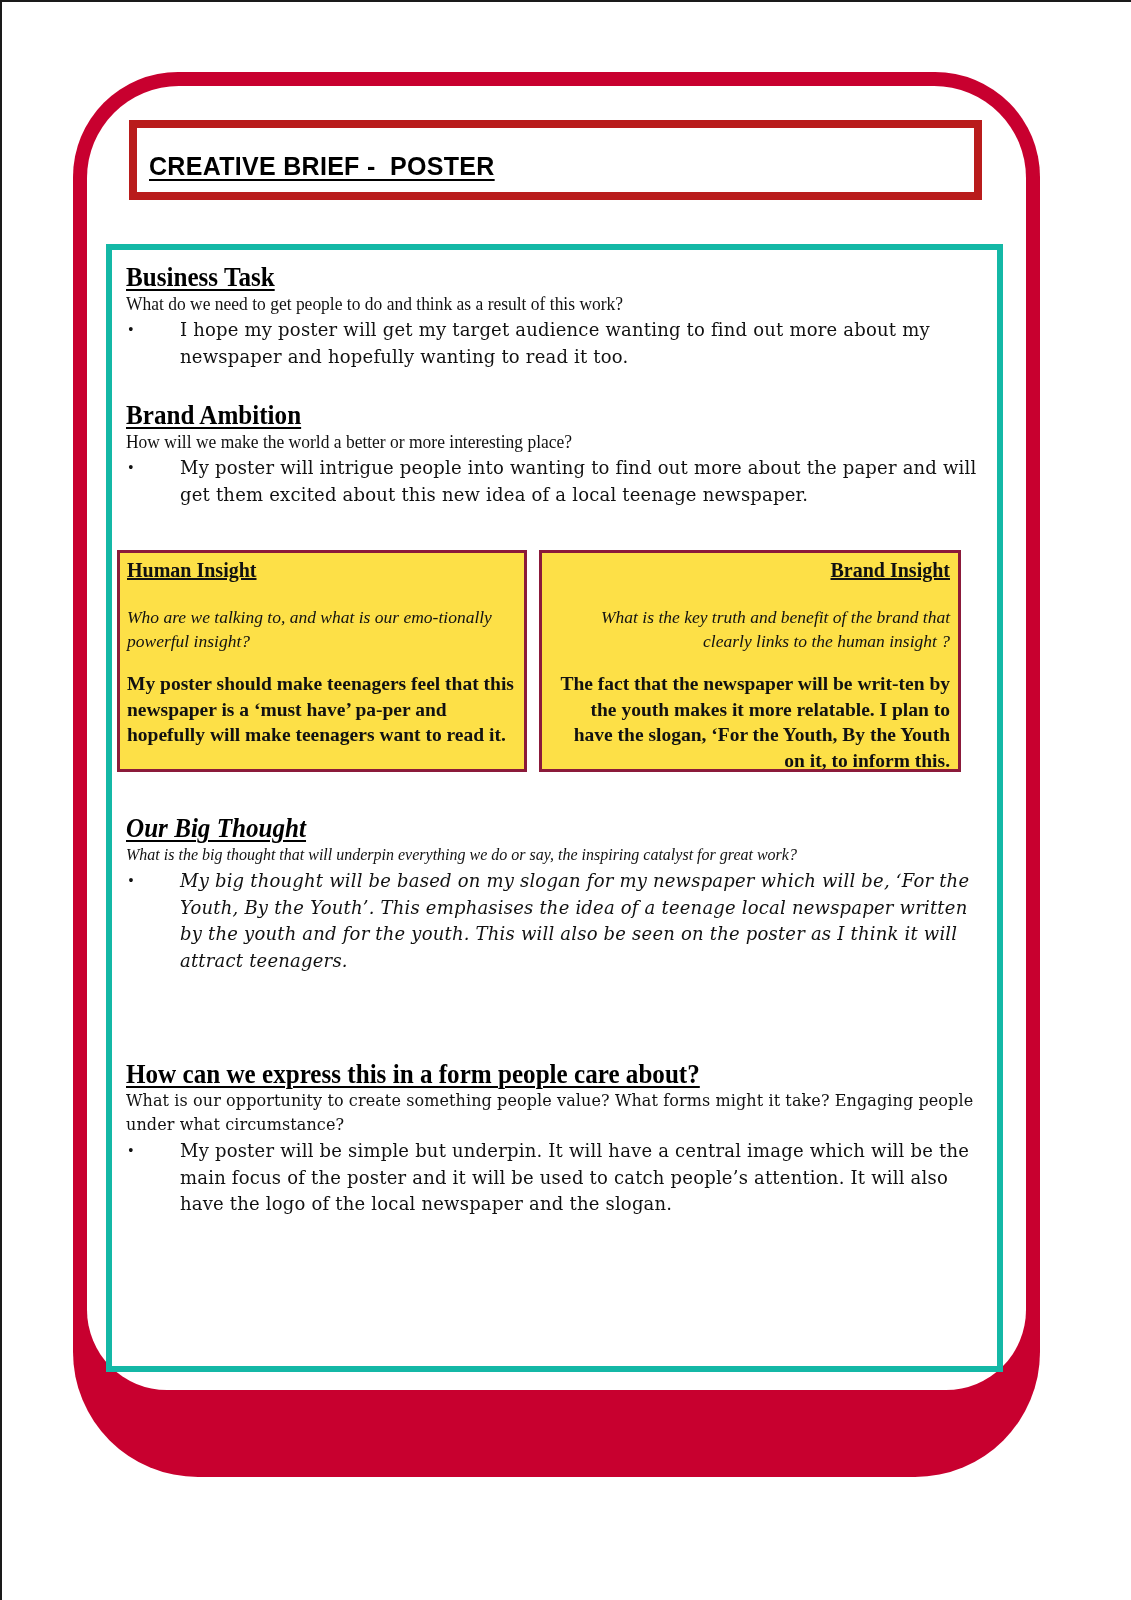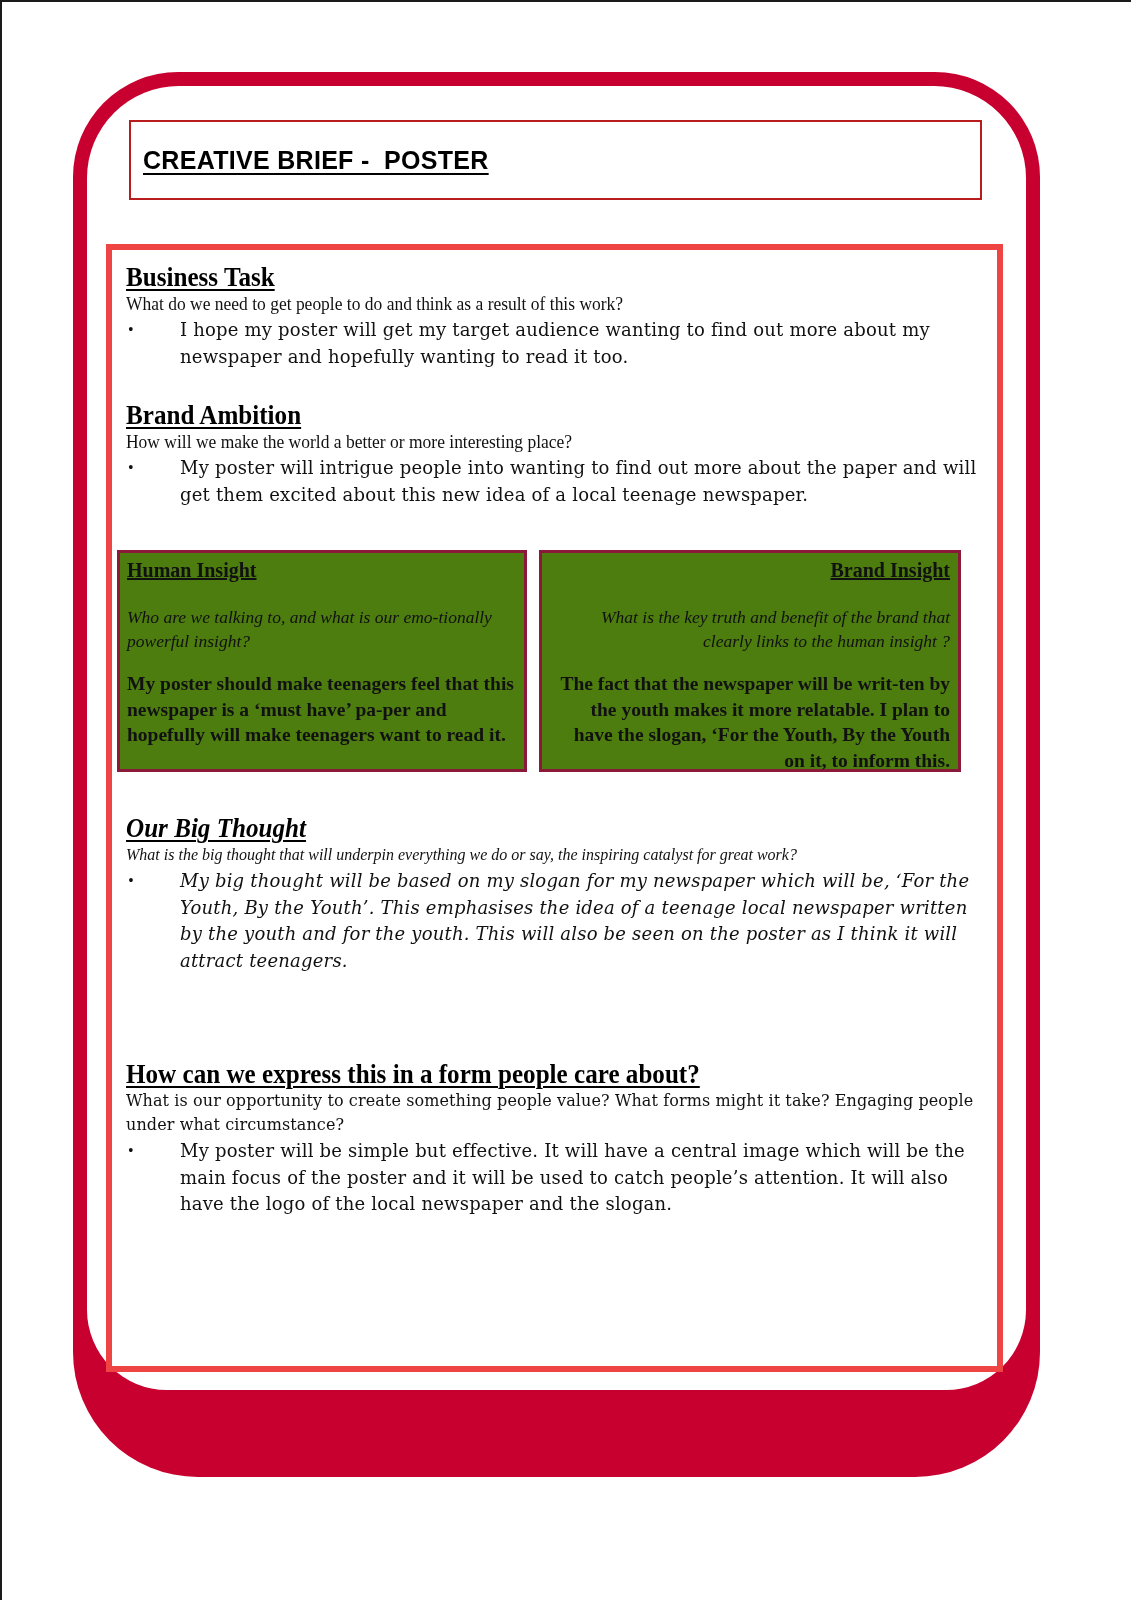--- a/index.html
+++ b/index.html
@@ -17,33 +17,33 @@
       position: absolute; left: 73px; top: 72px; width: 967px; height: 1405px;
       background: #c8002f; border-radius: 105px 105px 125px 125px;
     }
     .frame-white {
       position: absolute; left: 87px; top: 86px; width: 939px; height: 1304px;
       background: #ffffff; border-radius: 92px 92px 80px 80px;
     }
     
     .title-box {
       position: absolute; left: 129px; top: 120px; width: 853px; height: 80px;
-      border: 2px solid #b91c1c; box-sizing: border-box; background: #fff;
+      border: 8px solid #b91c1c; box-sizing: border-box; background: #fff;
     }
     .title-text {
       position: absolute; left: 12px; top: 24px;
       font-family: "Liberation Sans", "DejaVu Sans", sans-serif;
       font-weight: 700; font-size: 25px; letter-spacing: 0.3px;
       text-decoration: underline; text-underline-offset: 4px; white-space: pre;
       color: #000;
     }
     
     .content-panel {
       position: absolute; left: 106px; top: 244px; width: 897px; height: 1128px;
-      border: 6px solid #ef4444; box-sizing: border-box; background: #fff;
+      border: 6px solid #14b8a6; box-sizing: border-box; background: #fff;
     }
     .section { position: absolute; left: 14px; right: 14px; }
     .sec-heading {
       font-family: "Liberation Serif", "DejaVu Serif", serif;
       font-weight: 700; font-size: 27px; line-height: 30px;
       text-decoration: underline; text-decoration-thickness: 2px;
       text-underline-offset: 3px; color: #000; display: inline-block;
       transform: scaleX(0.93); transform-origin: left;
     }
     .sec-question {
@@ -62,21 +62,21 @@
       font-size: 18px; line-height: 26.5px; color: #111;
       letter-spacing: 0.2px;
     }
     .sans-q {
       font-family: "DejaVu Serif", "Liberation Serif", serif; font-size: 18px;
       line-height: 24px; letter-spacing: 0.1px;
     }
     
     .insight-box {
       position: absolute; top: 300px; height: 222px;
-      border: 3px solid #8b1a3a; box-sizing: border-box; background: #4d7c0f;
+      border: 3px solid #8b1a3a; box-sizing: border-box; background: #fde047;
       padding: 6px 8px 0 7px;
     }
     .insight-title {
       font-family: "Liberation Serif", "DejaVu Serif", serif;
       font-weight: 700; font-size: 20px; line-height: 22px;
       text-decoration: underline; display: inline-block;
     }
     .insight-question {
       font-family: "Liberation Serif", "DejaVu Serif", serif; font-style: italic;
       font-size: 17.5px; line-height: 24px; margin-bottom: 18px; margin-top: 24px;
@@ -137,17 +137,17 @@
       <div class="bullet">•</div>
       <div class="bullet-text">My big thought will be based on my slogan for my newspaper which will be, ‘For the Youth, By the Youth’. This emphasises the idea of a teenage local newspaper written by the youth and for the youth. This will also be seen on the poster as I think it will attract teenagers.</div>
     </div>
   </div>
 
   <div class="section" style="top:789px;margin-top:20px;">
     <div class="sec-heading">How can we express this in a form people care about?</div>
     <div class="sec-question wrap sans-q">What is our opportunity to create something people value? What forms might it take? Engaging people under what circumstance?</div>
     <div class="bullet-row">
       <div class="bullet">•</div>
-      <div class="bullet-text">My poster will be simple but effective. It will have a central image which will be the main focus of the poster and it will  be used to catch people’s attention. It will also have the logo of the local newspaper and the slogan.</div>
+      <div class="bullet-text">My poster will be simple but underpin. It will have a central image which will be the main focus of the poster and it will  be used to catch people’s attention. It will also have the logo of the local newspaper and the slogan.</div>
     </div>
   </div>
 
 </div>
 
 </body></html>

